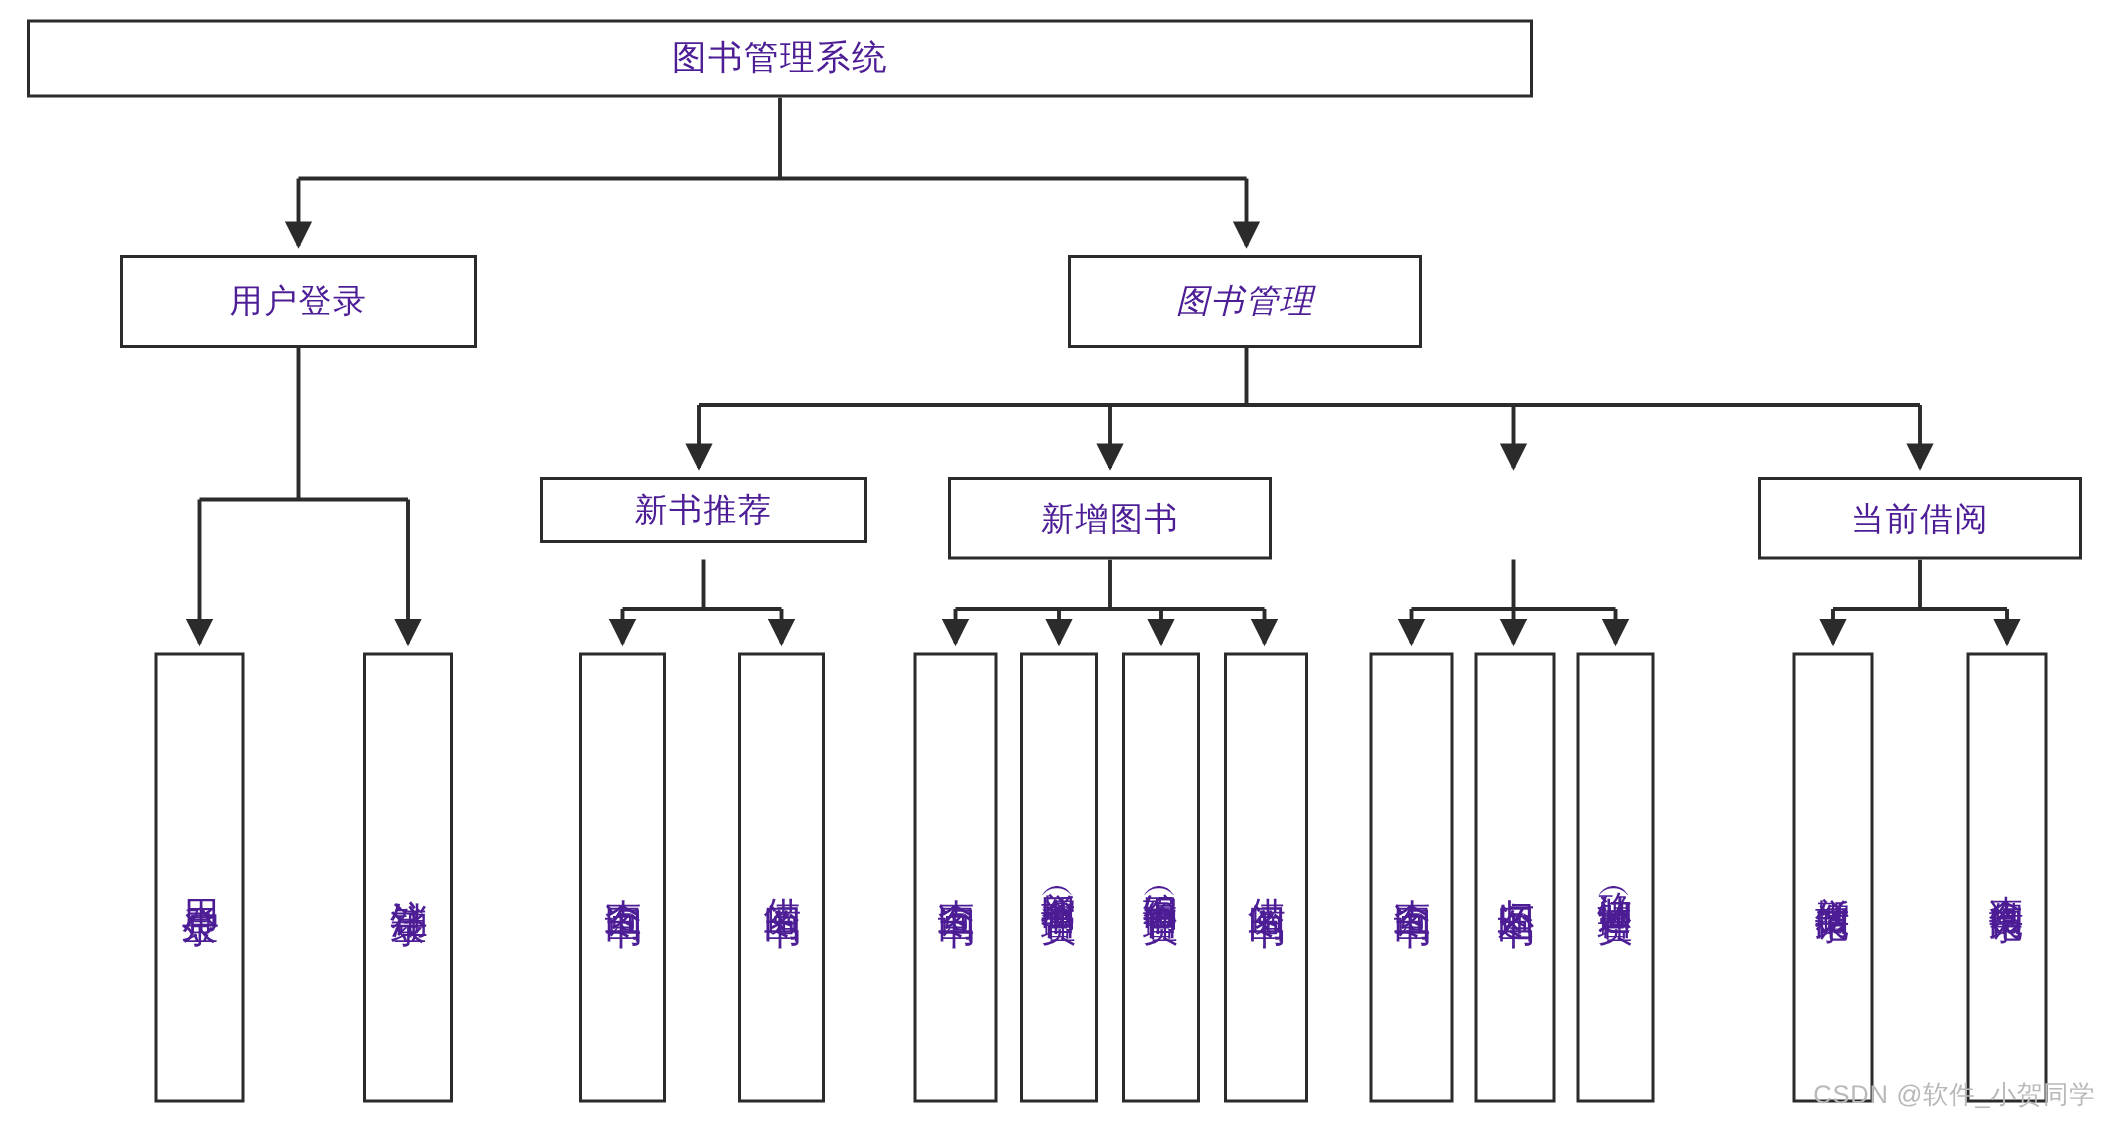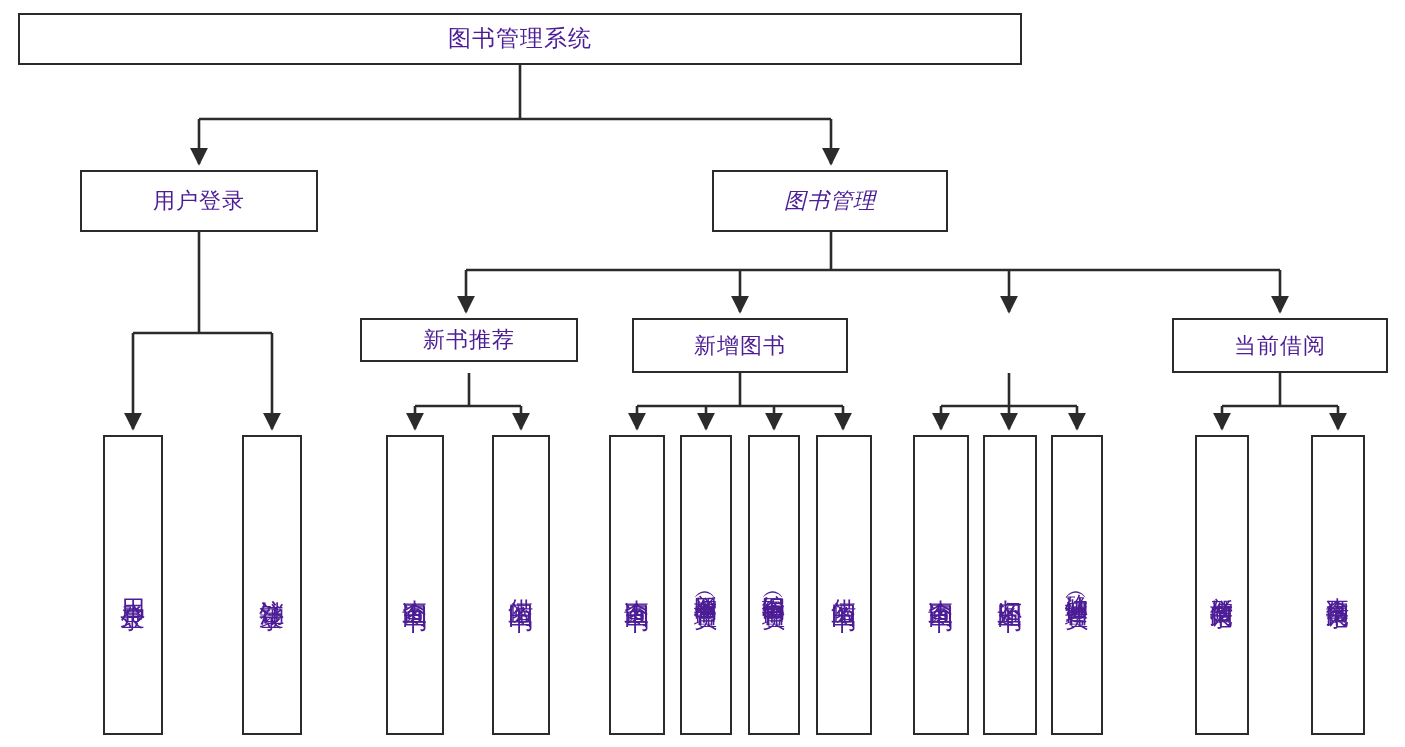--- a/index.html
+++ b/index.html
@@ -185,14 +185,15 @@
     <span class="lbl">确认归还（管理员）</span>
   </div>
 
   <div class="node v narrow" style="left:1195px;top:435px;width:54px;height:300px;">
     <span class="lbl">新增借阅记录</span>
   </div>
   <div class="node v narrow" style="left:1311px;top:435px;width:54px;height:300px;">
     <span class="lbl">查询借阅记录</span>
   </div>
 
+  <div class="watermark">CSDN @软件_小贺同学</div>
 
 </div>
 
 </body></html>

